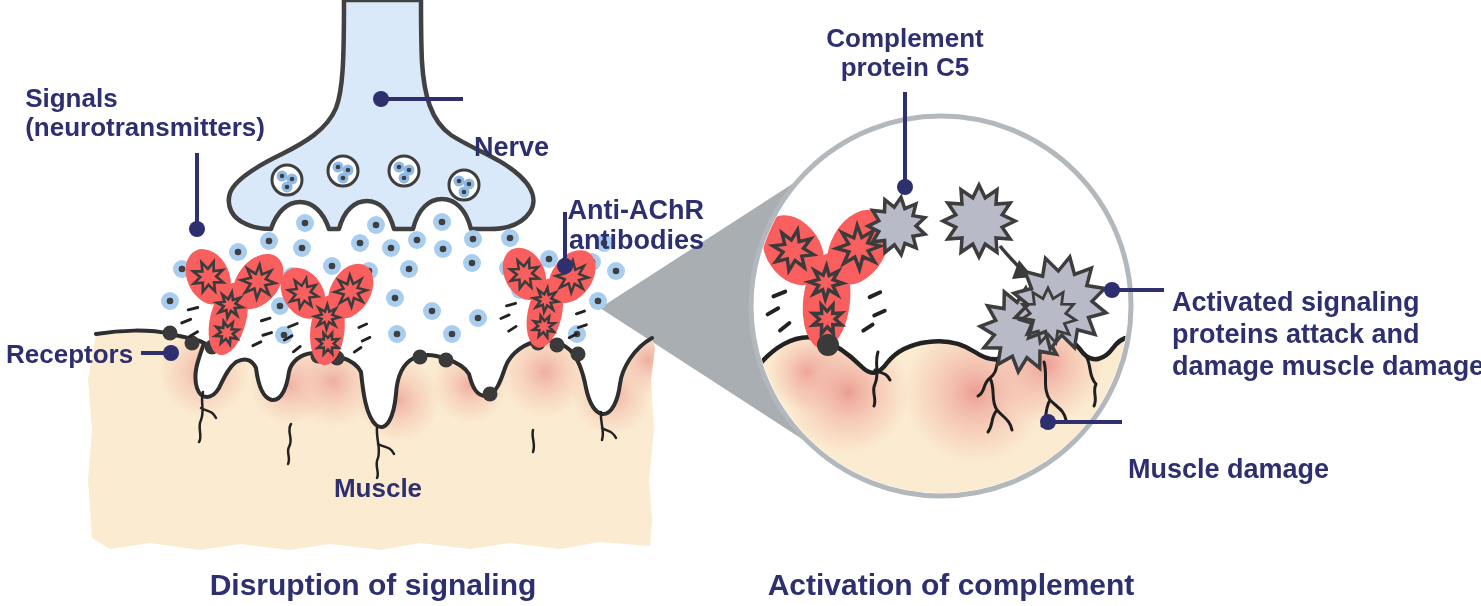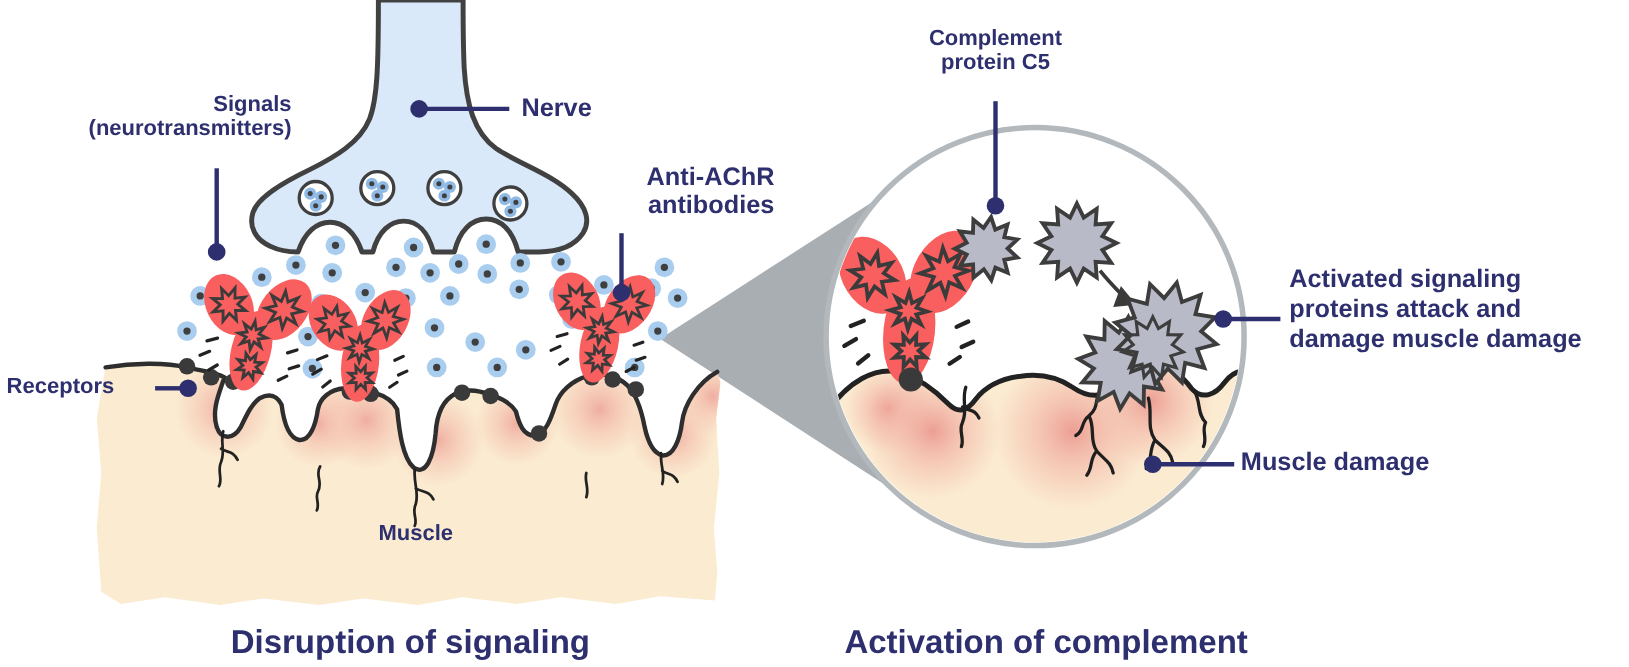--- a/index.html
+++ b/index.html
@@ -1,23 +1,23 @@
 <!DOCTYPE html>
 <html><head>
 <meta charset="utf-8">
 <style>
   html,body{margin:0;padding:0;background:#ffffff;}
   .canvas{position:relative;width:1481px;height:606px;background:#ffffff;overflow:hidden;
           font-family:"Liberation Sans","DejaVu Sans",sans-serif;}
   svg{position:absolute;left:0;top:0;}
   .lbl{position:absolute;color:#2d2f6e;font-weight:700;line-height:1.12;white-space:nowrap;}
-  .sz26{font-size:20px;}
-  .sz27{font-size:23px;}
+  .sz26{font-size:26px;}
+  .sz27{font-size:27px;margin-top:47px;}
   .cap{font-size:30px;}
-  .tr{text-align:right;}
+  .tr{text-align:left;}
   .tc{text-align:center;}
 </style>
 </head>
 <body>
 
 <div class="canvas">
 
   <svg id="art" width="1481" height="606" viewBox="0 0 1481 606">
       <defs>
         <radialGradient id="blush">

